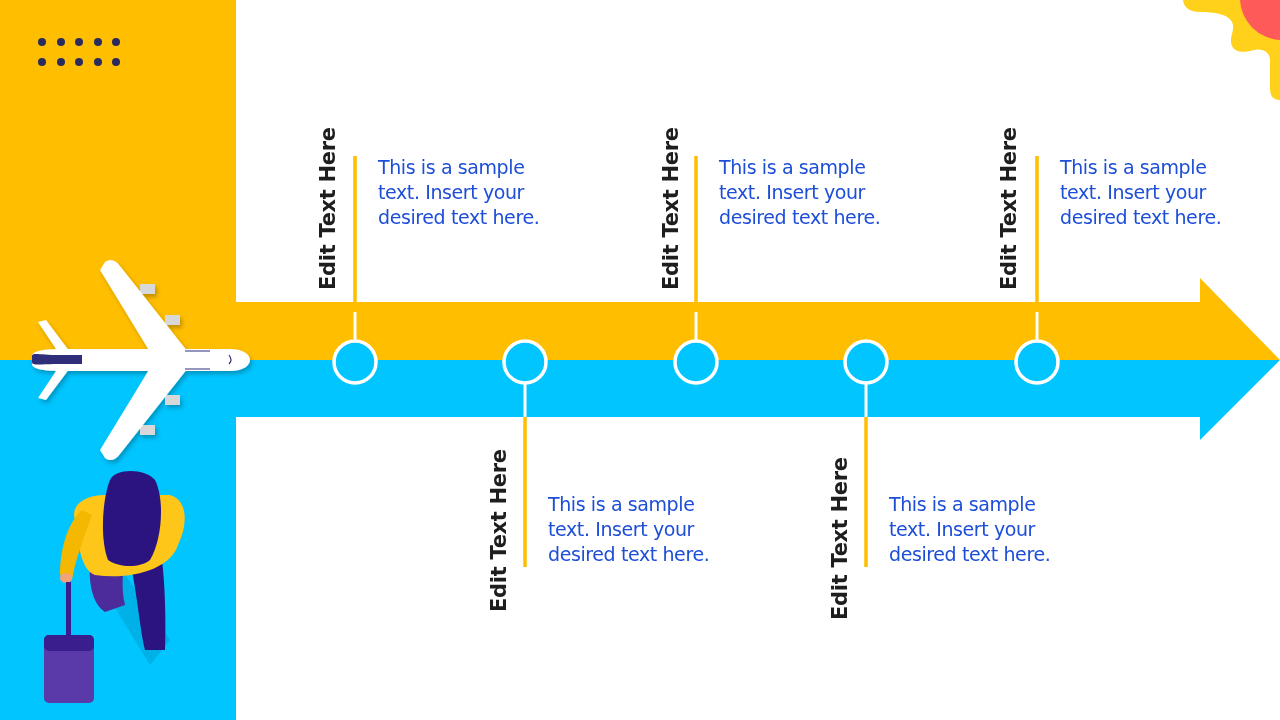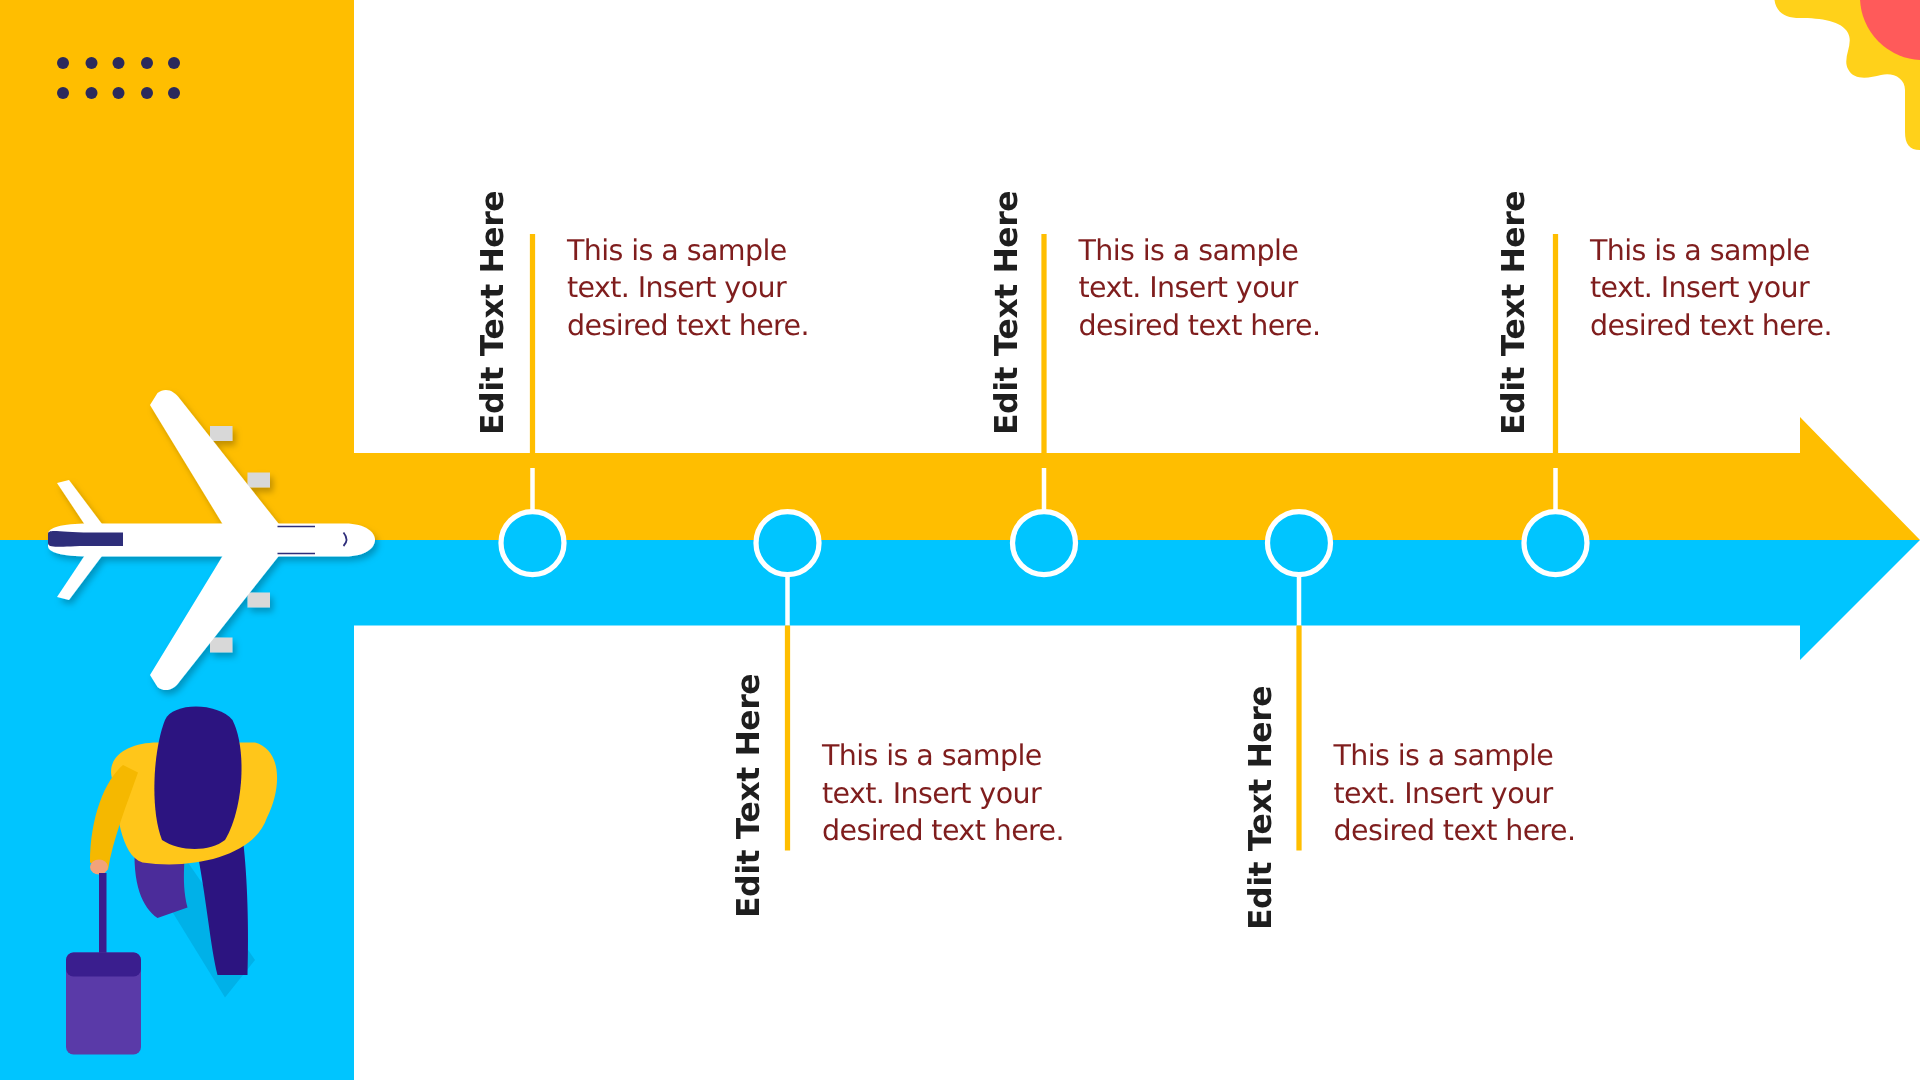--- a/index.html
+++ b/index.html
@@ -4,21 +4,21 @@
 <style>
   html, body { margin:0; padding:0; }
   body { width:1280px; height:720px; position:relative; overflow:hidden; background:#ffffff; font-family:"DejaVu Sans", sans-serif; }
   .abs { position:absolute; }
   .panel-yellow { left:0; top:0; width:236px; height:360px; background:#FFBE00; }
   .panel-blue { left:0; top:360px; width:236px; height:360px; background:#00C5FF; }
   .dots { left:38px; top:38px; width:84px; height:30px; display:grid; grid-template-columns:repeat(5, 8px); grid-template-rows:repeat(2, 8px); column-gap:10.5px; row-gap:12px; }
   .dot { width:8px; height:8px; border-radius:50%; background:#2B2A5C; }
   svg.layer { position:absolute; left:0; top:0; }
   .title-v { position:absolute; width:160px; height:30px; line-height:30px; font-weight:bold; font-size:21px; color:#1e1e1e; transform:rotate(-90deg); transform-origin:left top; white-space:nowrap; font-family:"DejaVu Sans", sans-serif; letter-spacing:-0.3px; }
-  .desc { position:absolute; width:190px; font-size:19px; line-height:25px; color:#7f1d1d; font-family:"DejaVu Sans", sans-serif; letter-spacing:-0.4px; }
+  .desc { position:absolute; width:190px; font-size:19px; line-height:25px; color:#1d4ed8; font-family:"DejaVu Sans", sans-serif; letter-spacing:-0.4px; }
 </style>
 </head>
 <body>
 
 <div class="abs panel-yellow"></div>
 <div class="abs panel-blue"></div>
 
 <div class="abs dots">
   <span class="dot"></span>
   <span class="dot"></span>

